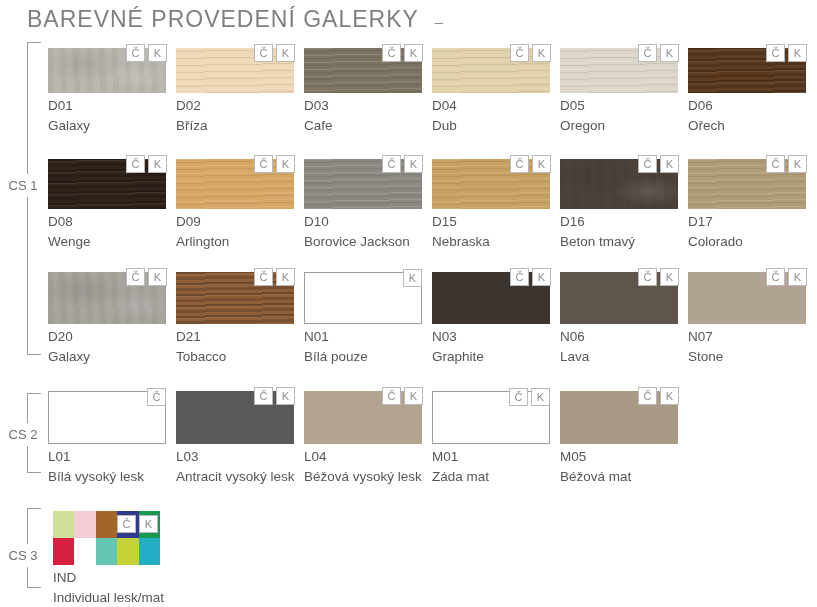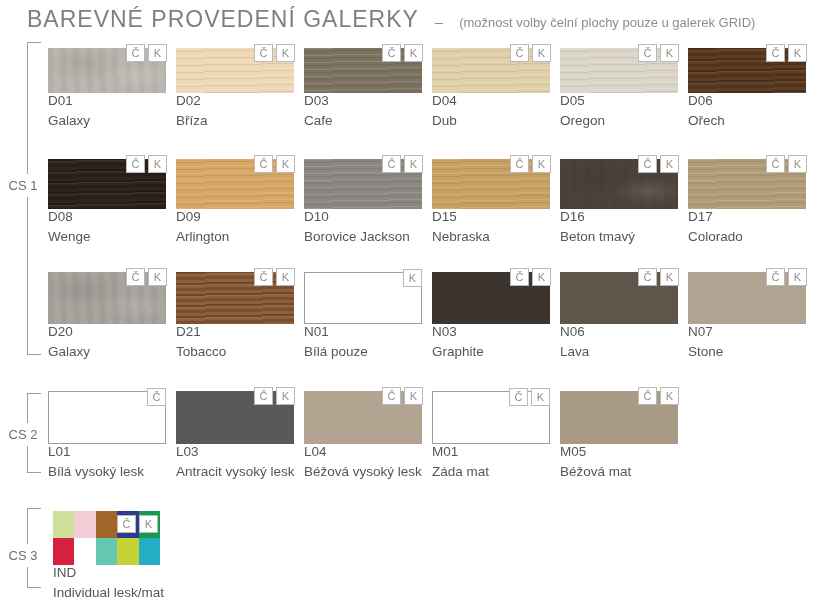--- a/index.html
+++ b/index.html
@@ -32,36 +32,35 @@
       radial-gradient(ellipse 60px 25px at 30% 35%, rgba(0,0,0,.07), rgba(0,0,0,0) 70%),
       radial-gradient(ellipse 50px 20px at 75% 65%, rgba(255,255,255,.12), rgba(0,0,0,0) 70%),
       repeating-linear-gradient(88deg, rgba(0,0,0,.04) 0 6px, rgba(0,0,0,0) 6px 13px);}
   .mosaic{display:grid;grid-template-columns:repeat(5,1fr);grid-auto-rows:1fr;height:100%;}
 
   .badges{position:absolute;top:-4px;right:-1px;display:flex;gap:3px;z-index:2;}
   .badges.inside{top:4px;right:2px;}
   .badge{width:19px;height:18px;background:#ffffff;border:1px solid #b9b9b9;color:#8f8f8f;
          font-size:11px;display:flex;align-items:center;justify-content:center;box-sizing:border-box;}
 
-  .code{font-size:13.5px;line-height:16px;color:#565656;}
+  .code{margin-top:5px;font-size:13.5px;line-height:16px;color:#565656;}
   .name{margin-top:4px;font-size:13.5px;line-height:16px;color:#565656;white-space:nowrap;}
 
   
   .footer{position:absolute;left:462px;top:526px;font-size:13.5px;color:#6a6a6a;line-height:20px;}
   .footer .heading{font-weight:bold;color:#4f4f4f;}
 </style>
 </head>
 <body>
 
 <div class="page">
 
   <div class="title-row">
     <span class="title-main">BAREVNÉ PROVEDENÍ GALERKY</span>
     <span class="title-sep">–</span>
-    <span class="title-sub">(možnost volby čelní plochy pouze u galerek GRID)</span>
   </div>
 
   <div class="bracket" style="left:27px;top:42px;height:311px"></div>
   <div class="bracket-label" style="top:174px">CS 1</div>
 
   <div class="bracket" style="left:27px;top:393px;height:78px"></div>
   <div class="bracket-label" style="top:423px">CS 2</div>
 
   <div class="bracket" style="left:27px;top:508px;height:78px"></div>
   <div class="bracket-label" style="top:544px">CS 3</div>

